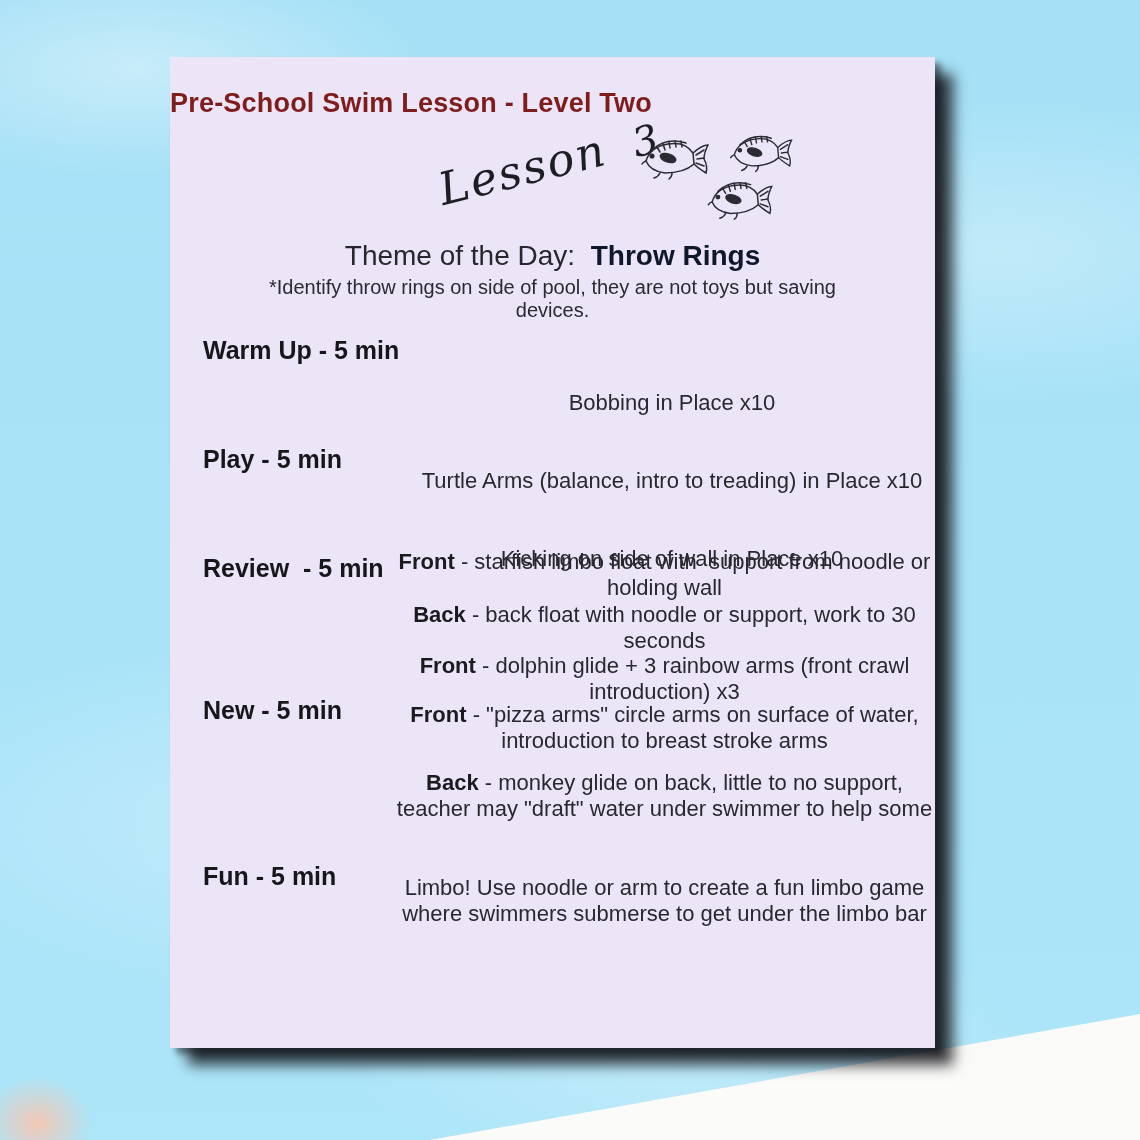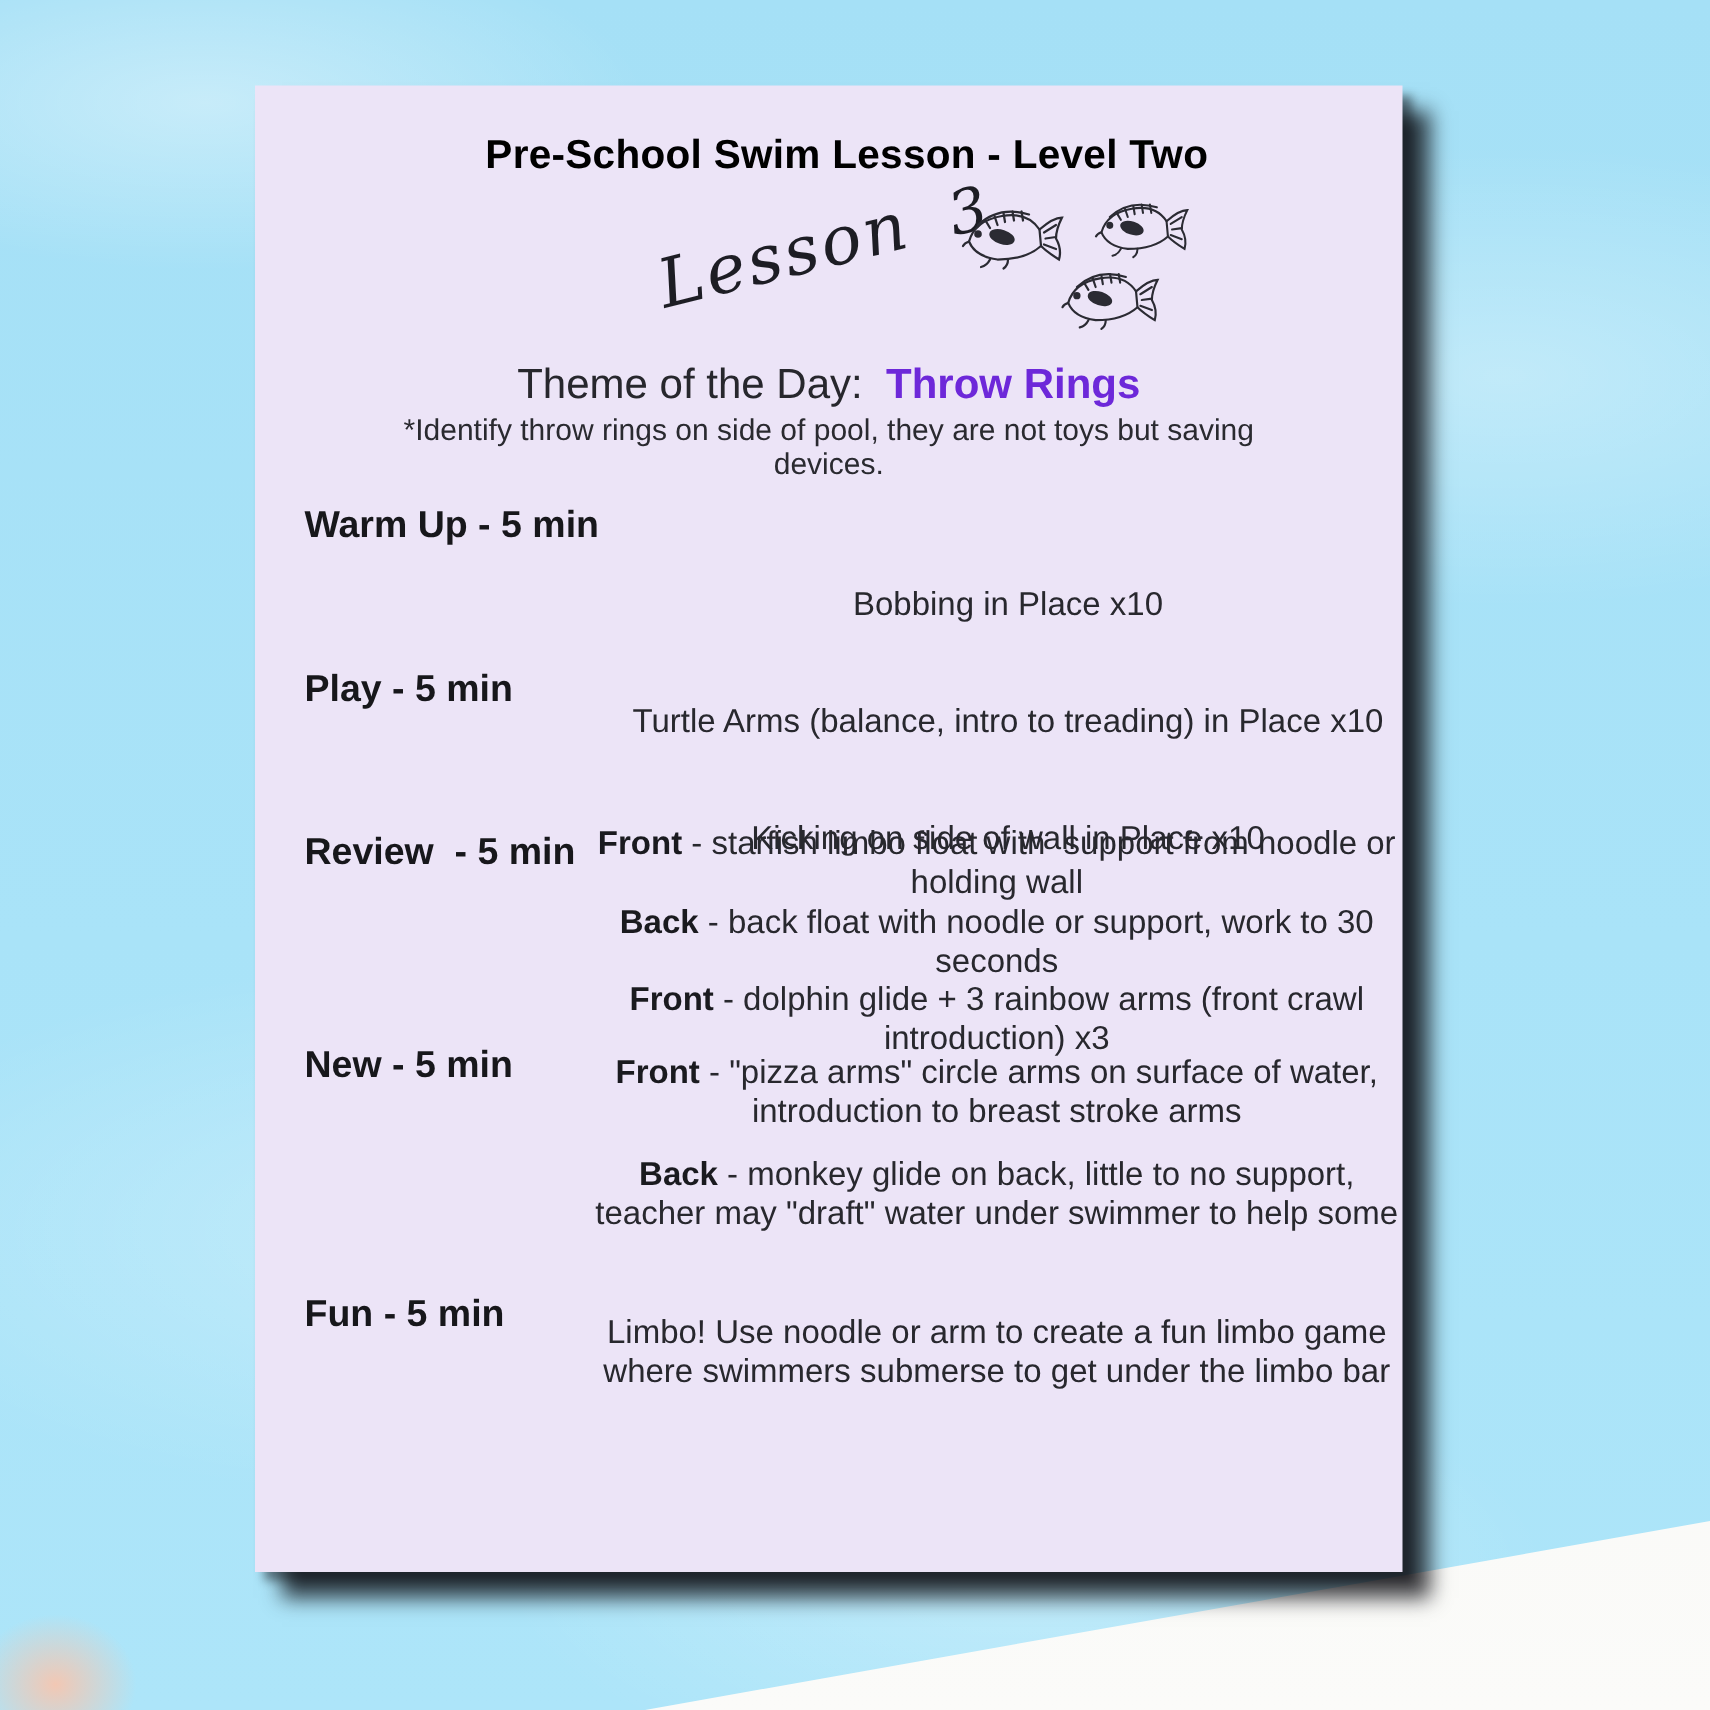--- a/index.html
+++ b/index.html
@@ -22,38 +22,38 @@
     position:absolute;left:-38px;top:1058px;width:150px;height:130px;border-radius:50%;
     background:radial-gradient(closest-side, rgba(246,198,176,0.95), rgba(246,198,176,0) 72%);
   }
   .sheet{
     position:absolute;left:170px;top:57px;width:765px;height:991px;
     background:#ece4f7;
     box-shadow:18px 17px 13px rgba(10,10,16,0.78), 6px 6px 6px rgba(10,10,16,0.45);
     color:#212126;
   }
   .doc-title{
-    position:absolute;top:31px;left:12px;width:100%;text-align:center;
-    font-size:27px;font-weight:700;letter-spacing:0.2px;color:#000000;
+    position:absolute;top:31px;left:0;width:100%;
+    font-size:27px;font-weight:700;letter-spacing:0.2px;color:#7f1d1d;
   }
   .lesson-script{
     position:absolute;left:276px;top:106px;transform:rotate(-14deg);transform-origin:left bottom;
     font-family:"DejaVu Serif", serif;font-style:italic;font-weight:400;
     font-size:45px;color:#1d1d24;letter-spacing:2px;white-space:pre;
   }
   .lesson-num{font-size:40px;margin-left:28px;}
   .fish{position:absolute;}
   .fish-1{left:468px;top:76px;}
   .fish-2{left:556px;top:72px;}
   .fish-3{left:534px;top:118px;}
   .theme-line{
     position:absolute;top:183px;left:0;width:100%;text-align:center;
     font-size:28px;font-weight:400;color:#27272d;white-space:pre-wrap;
   }
-  .theme-line b{font-weight:800;color:#6d28d9;}
+  .theme-line b{font-weight:800;color:#0f172a;}
   .theme-note{
     position:absolute;top:219px;left:50%;transform:translateX(-50%);width:570px;
     text-align:center;font-size:20px;line-height:23px;color:#2a2a30;white-space:pre-wrap;
   }
   .sec-label{
     position:absolute;left:33px;font-size:25px;font-weight:700;color:#17171b;white-space:pre;
   }
   .l-warm{top:279px;text-align:right;}
   .l-play{top:388px;}
   .l-review{top:497px;}

